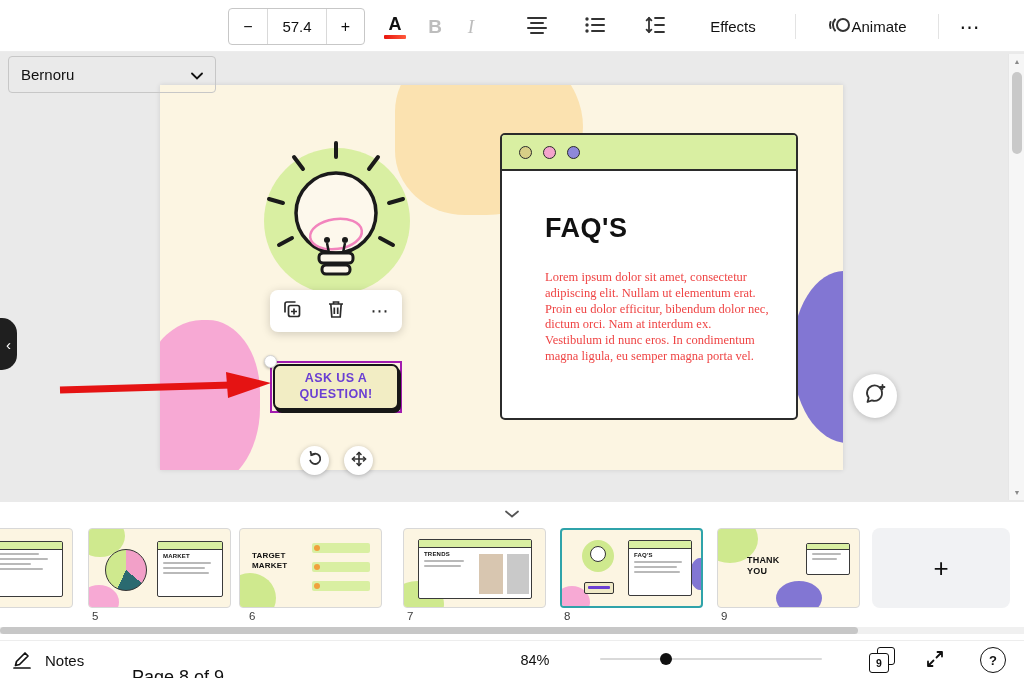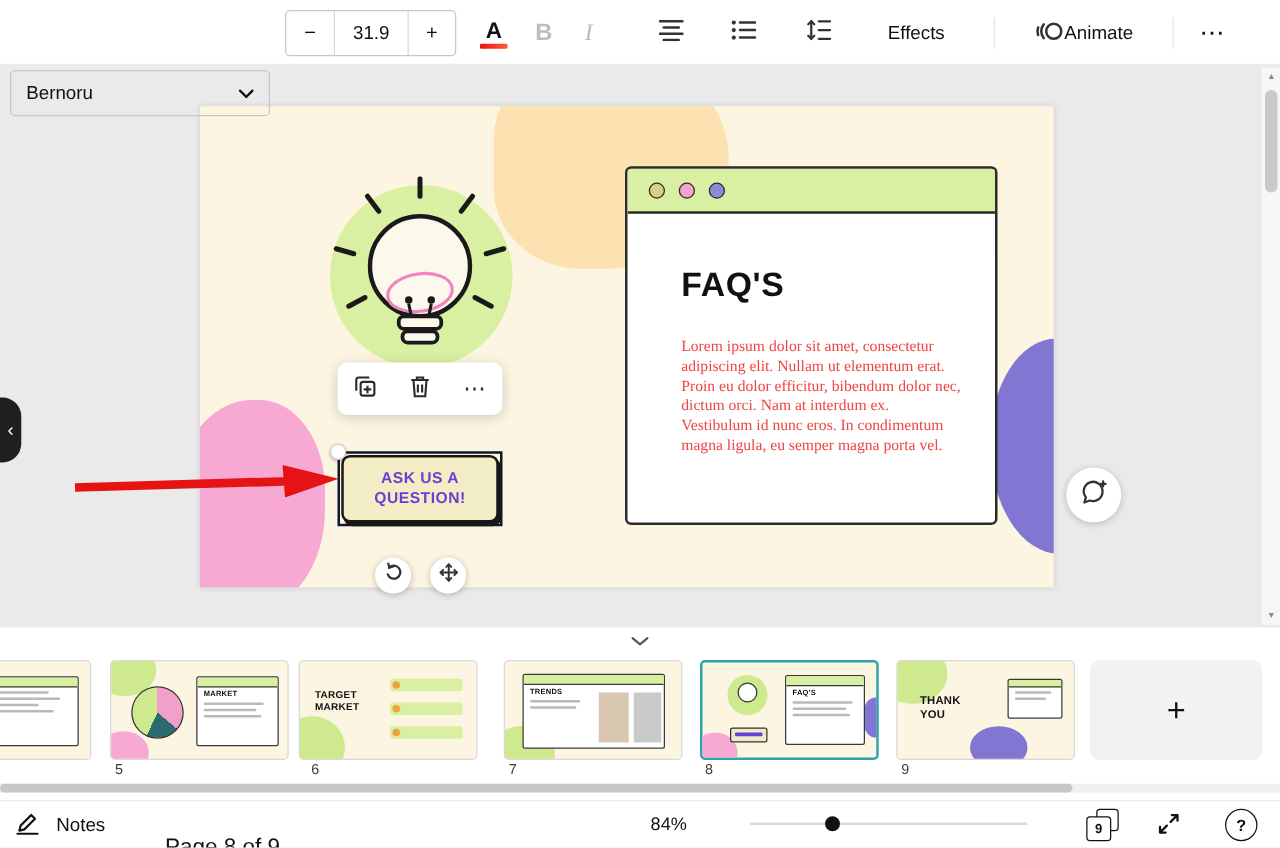--- a/index.html
+++ b/index.html
@@ -38,21 +38,21 @@
   .blob.purple { left:632px; top:186px; width:108px; height:172px; background:#8276d3; border-radius:55% 45% 42% 58%; }
   .green-circle { position:absolute; left:104px; top:63px; width:146px; height:146px; border-radius:50%; background:#d9efa2; }
   .bulb-svg { position:absolute; left:101px; top:56px; }
 
   
   .ctx-toolbar { position:absolute; left:110px; top:205px; width:132px; height:42px; background:#fff; border-radius:8px; box-shadow:0 2px 10px rgba(0,0,0,.18); display:flex; align-items:center; justify-content:space-around; z-index:6; }
   .ctx-btn { width:34px; height:34px; display:flex; align-items:center; justify-content:center; border-radius:6px; cursor:pointer; }
   .ctx-more { font-size:18px; letter-spacing:1px; color:#2b2b2b; }
 
   
-  .sticker-select { position:absolute; left:110px; top:276px; width:132px; height:60px; border:2px solid #0f172a; z-index:5;text-decoration:underline; }
+  .sticker-select { position:absolute; left:110px; top:276px; width:132px; height:52px; border:2px solid #a21caf; z-index:5;text-decoration:underline; }
   .sticker { position:absolute; inset:1px; background:#f2edc4; border:2px solid #171717; border-radius:7px; box-shadow:2px 3px 0 #171717; display:flex; flex-direction:column; align-items:center; justify-content:center; }
   .sticker span { font-size:12.5px; font-weight:800; letter-spacing:.4px; color:#6a3fd3; line-height:1.25; }
   .handle { position:absolute; left:-8px; top:-8px; width:13px; height:13px; background:#fff; border:1px solid #d5d5d5; border-radius:50%; box-shadow:0 1px 3px rgba(0,0,0,.3); }
 
   
   .arrow-svg { position:absolute; left:56px; top:316px; z-index:7; }
 
   
   .browser { position:absolute; left:340px; top:48px; width:298px; height:287px; background:#fff; border:2px solid #2b2b2b; border-radius:5px; overflow:hidden; }
   .browser .bhead { height:36px; background:#d9efa2; border-bottom:2px solid #2b2b2b; display:flex; align-items:center; gap:11px; padding-left:17px; }
@@ -116,21 +116,21 @@
   <div class="font-select">
     <span class="fname">Bernoru</span>
     <span>
       <svg width="12" height="8" viewBox="0 0 12 8">
           <polyline points="1,1.5 6,6.5 11,1.5" fill="none" stroke="#111" stroke-width="1.8" stroke-linecap="round"></polyline>
         </svg>
     </span>
   </div>
   <div class="size-group">
     <div class="cell minus">−</div>
-    <div class="cell val">31.9</div>
+    <div class="cell val">57.4</div>
     <div class="cell plus">+</div>
   </div>
   <div class="tbtn color-btn">
     <span class="glyphA">A</span>
     <span class="bar"></span>
   </div>
   <div class="tbtn bold-btn">B</div>
   <div class="tbtn italic-btn">I</div>
   <div class="tbtn align-btn">
     <span>
@@ -371,21 +371,21 @@
     <div class="mlabel">FAQ'S</div>
     <div class="tl" style="width:78%"></div>
     <div class="tl" style="width:70%"></div>
     <div class="tl" style="width:74%"></div>
   </div>
 </div>
 
 <div class="thumb" style="left:717px">
   <div class="dec grn" style="left:-16px;top:-14px;width:56px;height:48px;border-radius:50%"></div>
   <div class="dec ppl" style="left:58px;top:52px;width:46px;height:34px;border-radius:50%"></div>
-  <div class="mtitle" style="left:18px;top:26px;width:48px;font-size:9px">THANK YOU</div>
+  <div class="mtitle" style="left:29px;top:26px;width:48px;font-size:9px">THANK YOU</div>
   <div class="mw" style="left:88px;top:14px;width:44px;height:32px">
     <div class="mh" style="height:6px"></div>
     <div class="tl" style="width:70%"></div>
     <div class="tl" style="width:60%"></div>
   </div>
 </div>
 
 <div class="add-page">+</div>
 
 <div class="thumb-num" style="left:92px">5</div>

